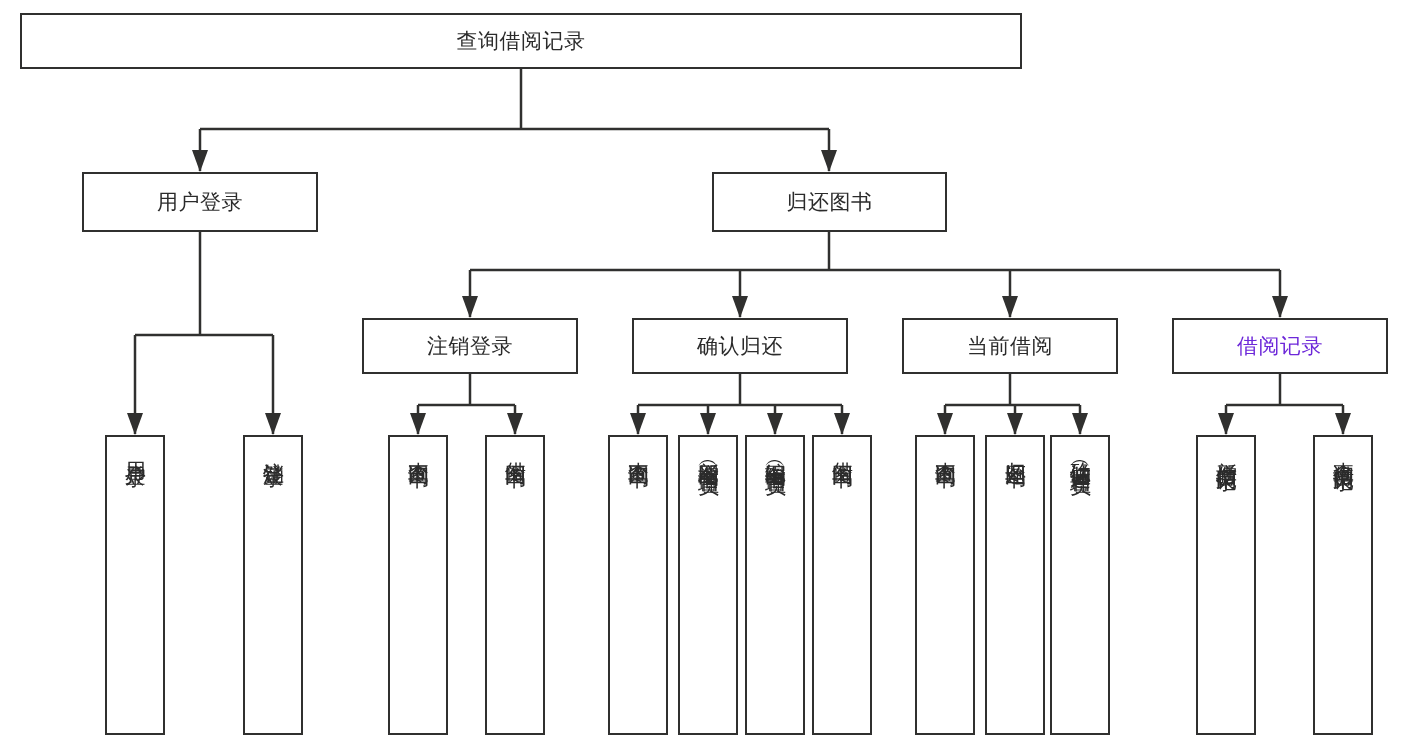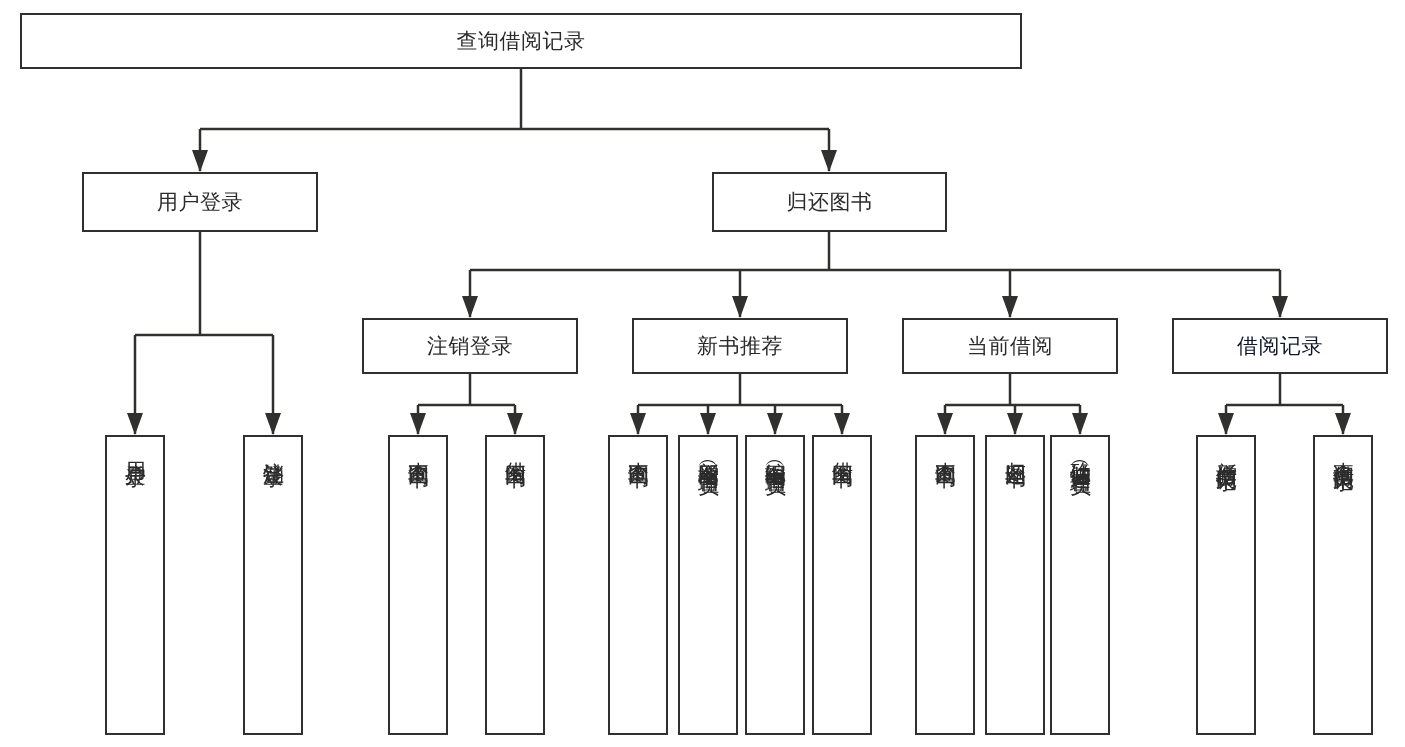--- a/index.html
+++ b/index.html
@@ -129,27 +129,27 @@
       <div class="node-box horiz" style="left: 82px; top: 172px; width: 236px; height: 60px; border-color: rgb(48, 48, 47);">
         <span class="node-label" style="color: rgb(43, 43, 43);">用户登录</span>
       </div>
       <div class="node-box horiz" style="left: 712px; top: 172px; width: 235px; height: 60px; border-color: rgb(48, 48, 47);">
         <span class="node-label" style="color: rgb(43, 43, 43);">归还图书</span>
       </div>
       <div class="node-box horiz" style="left: 362px; top: 318px; width: 216px; height: 56px; border-color: rgb(48, 48, 47);">
         <span class="node-label" style="color: rgb(43, 43, 43);">注销登录</span>
       </div>
       <div class="node-box horiz" style="left: 632px; top: 318px; width: 216px; height: 56px; border-color: rgb(48, 48, 47);">
-        <span class="node-label" style="color: rgb(43, 43, 43);">新书推荐</span>
+        <span class="node-label" style="color: rgb(43, 43, 43);">确认归还</span>
       </div>
       <div class="node-box horiz" style="left: 902px; top: 318px; width: 216px; height: 56px; border-color: rgb(48, 48, 47);">
         <span class="node-label" style="color: rgb(43, 43, 43);">当前借阅</span>
       </div>
       <div class="node-box horiz" style="left: 1172px; top: 318px; width: 216px; height: 56px; border-color: rgb(48, 48, 47);">
-        <span class="node-label" style="color: #0f172a;">借阅记录</span>
+        <span class="node-label" style="color: #6d28d9;">借阅记录</span>
       </div>
       <div class="node-box vert" style="left: 105px; top: 435px; width: 60px; height: 300px; border-color: rgb(48, 48, 47);">
         <span class="node-label" style="color: rgb(43, 43, 43);">用户登录</span>
       </div>
       <div class="node-box vert" style="left: 243px; top: 435px; width: 60px; height: 300px; border-color: rgb(48, 48, 47);">
         <span class="node-label" style="color: rgb(43, 43, 43);">注销登录</span>
       </div>
       <div class="node-box vert" style="left: 388px; top: 435px; width: 60px; height: 300px; border-color: rgb(48, 48, 47);">
         <span class="node-label" style="color: rgb(43, 43, 43);">查询图书</span>
       </div>

